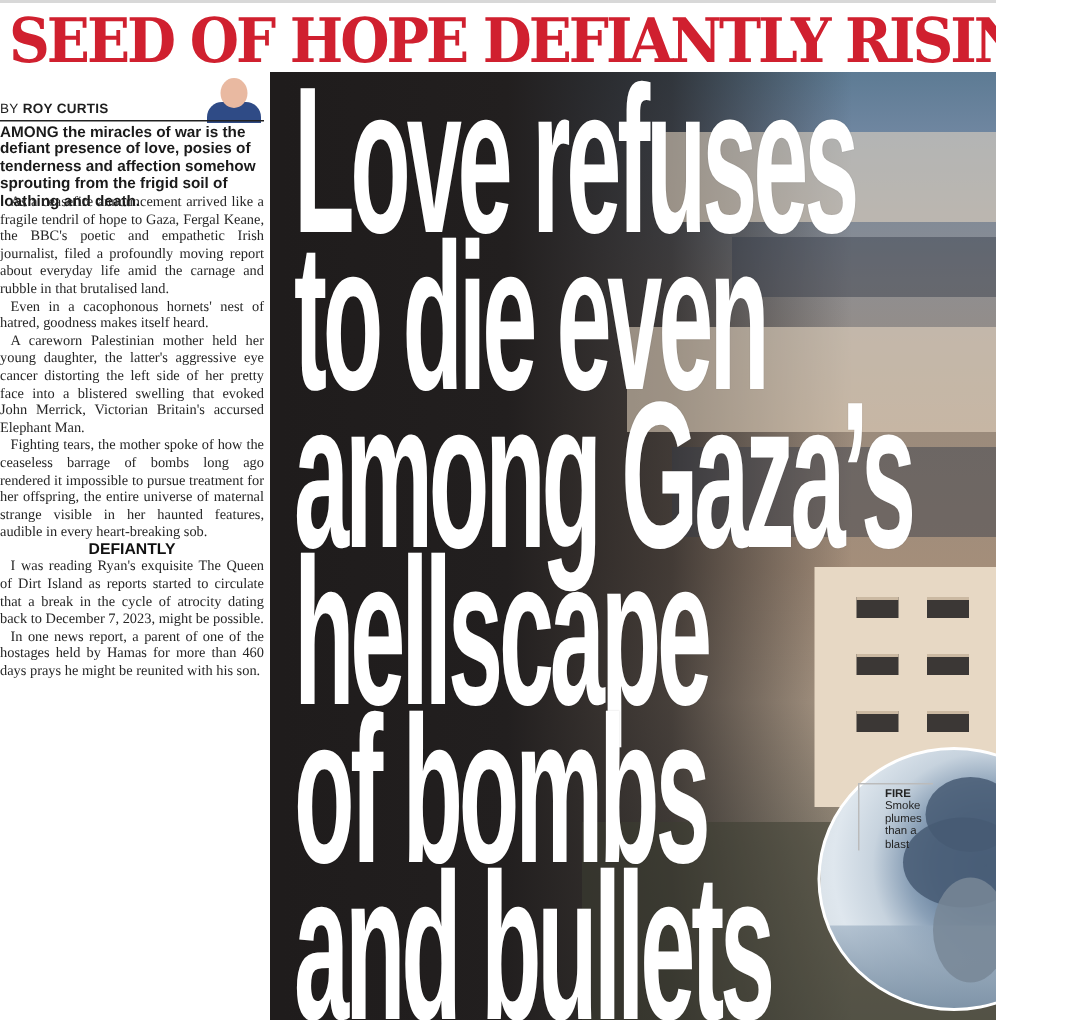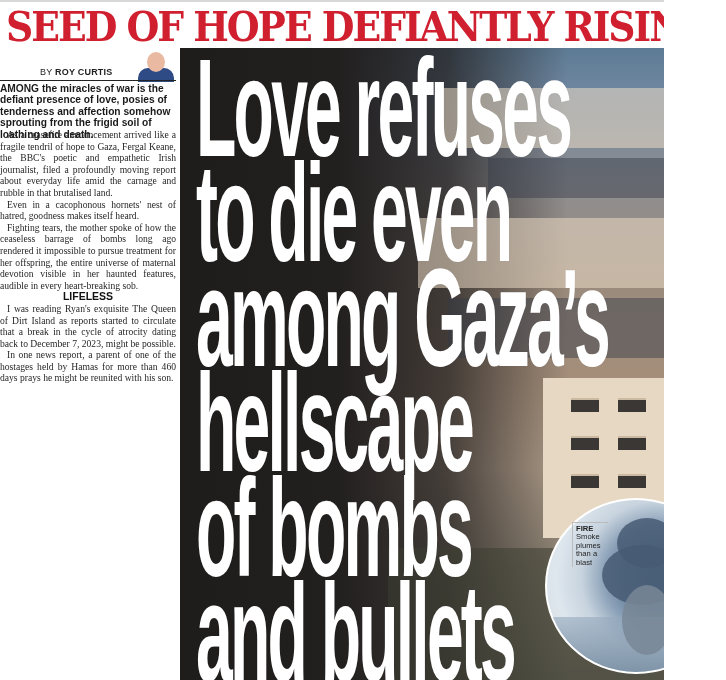--- a/index.html
+++ b/index.html
@@ -15,34 +15,34 @@
       linear-gradient(180deg,#5d7b94 0px,#6f86a0 40px,#8f8e90 140px,#9b8b7c 240px,#a48e7a 330px,#b3a08c 420px,#8a8172 520px,#6f6a5e 632px);}
   .ruin{position:absolute;background:rgba(235,218,196,0.55);}
   .ruin.dark{background:rgba(50,58,72,0.45);}
   .building{position:absolute;left:355px;top:330px;width:183px;height:160px;background:#e7d8c4;}
   .window{position:absolute;width:28px;height:12px;background:#3b3735;border-top:2px solid #cbb9a2;}
   .left-col{position:absolute;left:0;top:48px;width:188px;height:632px;background:#fff;border-right:1px solid #eee;box-sizing:border-box;}
   .left-col-dark-edge{position:absolute;left:180px;top:48px;width:10px;height:632px;background:#1f1c1c;}
   .headshot{position:absolute;left:138px;top:52px;width:36px;height:30px;overflow:hidden;}
   .head{position:absolute;left:9px;top:0;width:18px;height:20px;background:#e9b9a1;border-radius:50%;}
   .jacket{position:absolute;left:0;top:16px;width:36px;height:16px;background:#2f4b86;border-radius:10px 10px 0 0;}
-  .byline{position:absolute;left:0;top:67px;font-family:"Liberation Sans",sans-serif;font-size:9px;font-weight:bold;color:#1e1e1e;letter-spacing:0.2px;padding-left:40px;}
+  .byline{position:absolute;left:0;top:67px;font-family:"Liberation Sans",sans-serif;font-size:9px;font-weight:bold;color:#1e1e1e;letter-spacing:0.2px;}
   .byline .by{font-weight:normal;}
   .rule{position:absolute;left:0;top:80px;width:176px;height:1px;background:#222;}
   .intro{position:absolute;left:0;top:83px;width:176px;font-family:"Liberation Sans",sans-serif;font-weight:bold;font-size:10.2px;line-height:11.4px;color:#1a1a1a;}
   .body-text{position:absolute;left:0;top:129px;width:176px;font-family:"Liberation Serif",serif;font-size:9.6px;line-height:11.6px;color:#262626;text-align:justify;}
   .body-text p{margin:0;text-indent:7px;}
   .subhead{font-family:"Liberation Sans",sans-serif;font-weight:bold;font-size:10.5px;text-align:center;margin:5px 0 3px 0;text-indent:0 !important;color:#111;}
   .headline{position:absolute;left:196px;top:46px;width:540px;font-family:"Liberation Sans",sans-serif;font-weight:bold;color:#fff;font-size:118px;line-height:105px;letter-spacing:-5px;white-space:nowrap;}
   .headline .ln{display:block;transform:scaleX(0.56) scaleY(1.18);transform-origin:left top;height:105px;text-shadow:0 0 1px rgba(0,0,0,0.2);}
   .inset{position:absolute;left:545px;top:498px;width:178px;height:172px;border-radius:50%;border:2px solid #fff;overflow:hidden;
     background:radial-gradient(circle at 62% 45%,#556f8c 0,#6b84a0 24%,#8aa0b7 36%,#c7d3de 52%,#dfe7ee 70%,#cfd7dc 100%);}
   .plume{position:absolute;border-radius:50%;background:rgba(70,90,115,0.85);}
   .city{position:absolute;left:0;bottom:0;width:178px;height:55px;background:linear-gradient(180deg,rgba(150,170,190,0.6),#7f94a8);}
-  .caption{position:absolute;left:572px;top:522px;width:32px;font-family:"Liberation Sans",sans-serif;font-size:7.6px;line-height:8.4px;color:#222;border-left:1px solid #bbb;border-top:1px solid #bbb;padding:2px 0 0 3px;}
+  .caption{position:absolute;left:572px;top:522px;width:32px;font-family:"Liberation Sans",sans-serif;font-size:7.6px;line-height:8.4px;color:#222;border-left:1px solid #bbb;border-top:1px solid #bbb;padding:2px 0 0 17px;}
   .caption .cap-title{font-weight:bold;display:block;}
 </style>
 </head>
 <body>
 
 <div class="page">
 
   <div class="kicker-bar">
     <div class="kicker">SEED OF HOPE DEFIANTLY RISING</div>
   </div>
@@ -79,22 +79,23 @@
     <span class="by">BY</span>
     <span>ROY CURTIS</span>
   </div>
   <div class="rule"></div>
 
   <div class="intro">AMONG the miracles of war is the defiant presence of love, posies of tenderness and affection somehow sprouting from the frigid soil of loathing and death.</div>
 
   <div class="body-text">
     <p>As a ceasefire announcement arrived like a fragile tendril of hope to Gaza, Fergal Keane, the BBC's poetic and empathetic Irish journalist, filed a profoundly moving report about everyday life amid the carnage and rubble in that brutalised land.</p>
     <p>Even in a cacophonous hornets' nest of hatred, goodness makes itself heard.</p>
-    <p>Fighting tears, the mother spoke of how the ceaseless barrage of bombs long ago rendered it impossible to pursue treatment for her offspring, the entire universe of maternal devotion visible in her haunted features, audible in every heart-breaking sob.</p>
-    <p class="subhead">LIFELESS</p>
+    <p>A careworn Palestinian mother held her young daughter, the latter's aggressive eye cancer distorting the left side of her pretty face into a blistered swelling that evoked John Merrick, Victorian Britain's accursed Elephant Man.</p>
+    <p>Fighting tears, the mother spoke of how the ceaseless barrage of bombs long ago rendered it impossible to pursue treatment for her offspring, the entire universe of maternal strange visible in her haunted features, audible in every heart-breaking sob.</p>
+    <p class="subhead">DEFIANTLY</p>
     <p>I was reading Ryan's exquisite The Queen of Dirt Island as reports started to circulate that a break in the cycle of atrocity dating back to December 7, 2023, might be possible.</p>
     <p>In one news report, a parent of one of the hostages held by Hamas for more than 460 days prays he might be reunited with his son.</p>
 
   </div>
 
   <div class="inset">
     <div class="city"></div>
     <div class="plume" style="left:70px;top:18px;width:60px;height:50px;"></div>
     <div class="plume" style="left:55px;top:45px;width:80px;height:60px;"></div>
     <div class="plume" style="left:75px;top:85px;width:50px;height:70px;background:rgba(120,135,150,0.85);"></div>

